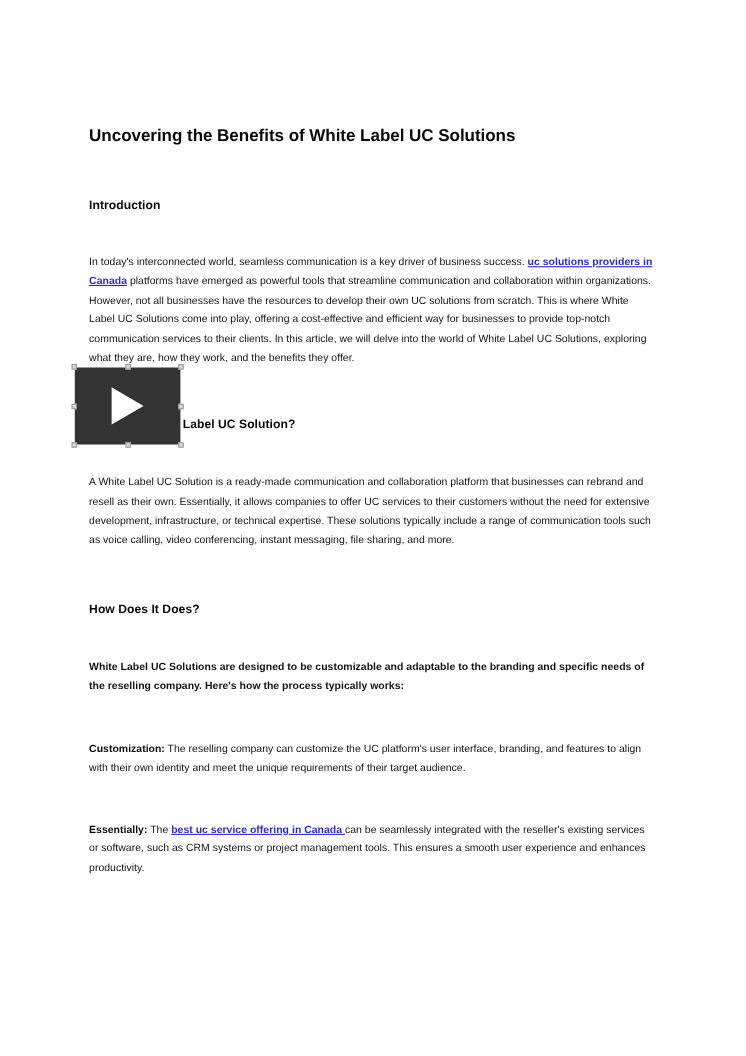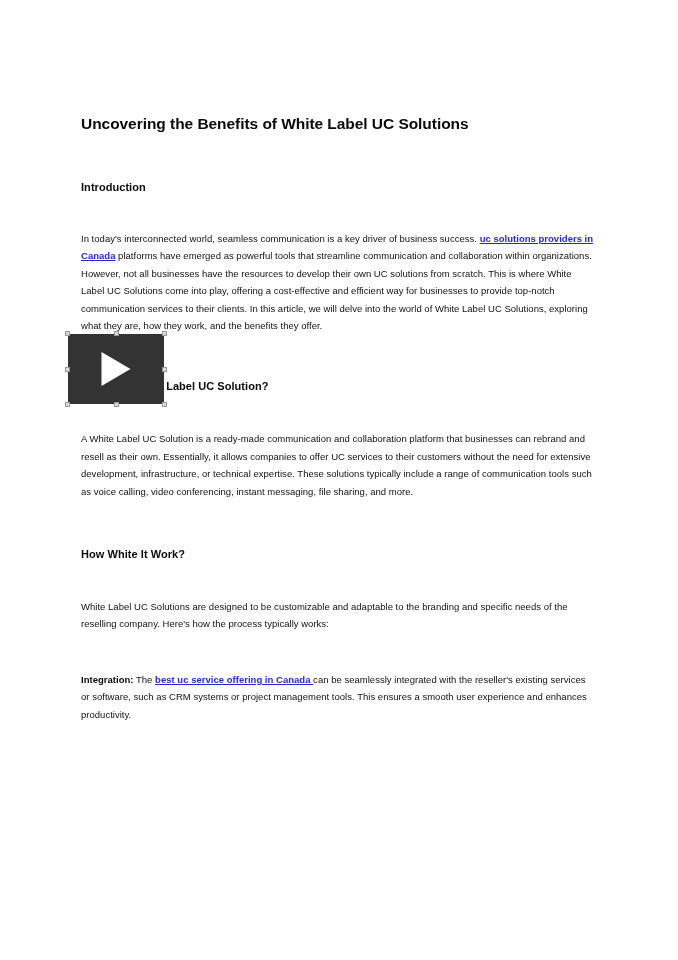--- a/index.html
+++ b/index.html
@@ -47,21 +47,21 @@
   p.body {
     font-size: 9.5px;
     line-height: 17.4px;
     margin: 0;
     color: #121212;
     letter-spacing: 0.02px;
     text-align: left;
   }
   .p-intro  { padding-top: 37px; }
   .p-what   { padding-top: 38px; }
-  .p-how    { padding-top: 38px; }
+  .p-how    { padding-top: 38px; font-weight: bold; }
   .p-custom { padding-top: 40px; }
   .p-integ  { padding-top: 38px; }
   .lead {
     font-weight: bold;
     color: #0a0a0a;
   }
   a.doclink {
     color: #2a2ad4;
     font-weight: bold;
     text-decoration: underline;
@@ -114,26 +114,27 @@
     <h1 class="doc-title">Uncovering the Benefits of White Label UC Solutions</h1>
 
     <h2 class="section-heading h-intro">Introduction</h2>
 
     <p class="body p-intro"><span>In today's interconnected world, seamless communication is a key driver of business success. </span><a class="doclink" href="#">uc solutions providers in Canada</a><span> platforms have emerged as powerful tools that streamline communication and collaboration within organizations. However, not all businesses have the resources to develop their own UC solutions from scratch. This is where White Label UC Solutions come into play, offering a cost-effective and efficient way for businesses to provide top-notch communication services to their clients. In this article, we will delve into the world of White Label UC Solutions, exploring what they are, how they work, and the benefits they offer.</span></p>
 
     <h2 class="section-heading h-what">What is a White Label UC Solution?</h2>
 
     <p class="body p-what">A White Label UC Solution is a ready-made communication and collaboration platform that businesses can rebrand and resell as their own. Essentially, it allows companies to offer UC services to their customers without the need for extensive development, infrastructure, or technical expertise. These solutions typically include a range of communication tools such as voice calling, video conferencing, instant messaging, file sharing, and more.</p>
 
-    <h2 class="section-heading h-how">How White It Work?</h2>
+    <h2 class="section-heading h-how">How Does It Does?</h2>
 
     <p class="body p-how">White Label UC Solutions are designed to be customizable and adaptable to the branding and specific needs of the reselling company. Here's how the process typically works:</p>
 
+    <p class="body p-custom"><span class="lead">Customization:</span><span> The reselling company can customize the UC platform's user interface, branding, and features to align with their own identity and meet the unique requirements of their target audience.</span></p>
 
-    <p class="body p-integ"><span class="lead">Integration:</span><span> The </span><a class="doclink" href="#">best uc service offering in Canada </a><span>can be seamlessly integrated with the reseller's existing services or software, such as CRM systems or project management tools. This ensures a smooth user experience and enhances productivity.</span></p>
+    <p class="body p-integ"><span class="lead">Essentially:</span><span> The </span><a class="doclink" href="#">best uc service offering in Canada </a><span>can be seamlessly integrated with the reseller's existing services or software, such as CRM systems or project management tools. This ensures a smooth user experience and enhances productivity.</span></p>
 
   </div>
 
   <div class="video-object">
     <div class="play-triangle"></div>
     <div class="handle h-tl"></div>
     <div class="handle h-tm"></div>
     <div class="handle h-tr"></div>
     <div class="handle h-ml"></div>
     <div class="handle h-mr"></div>

